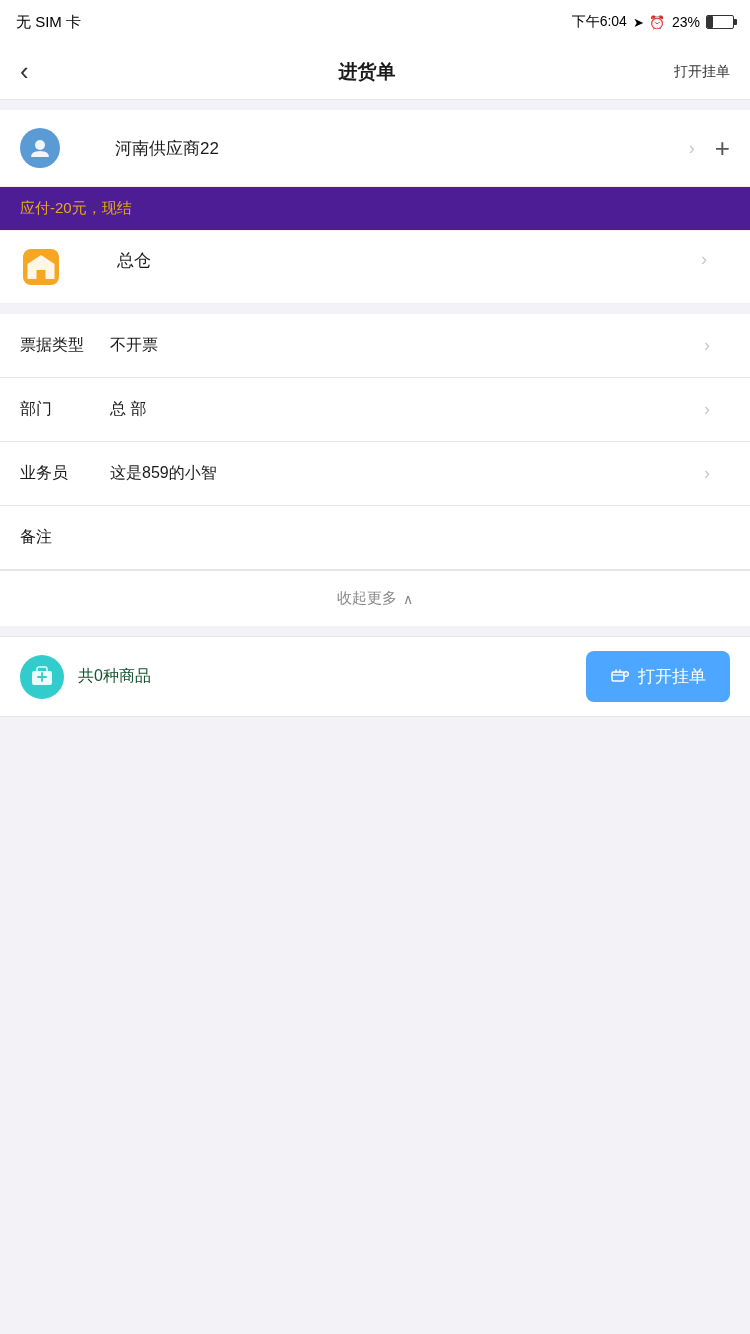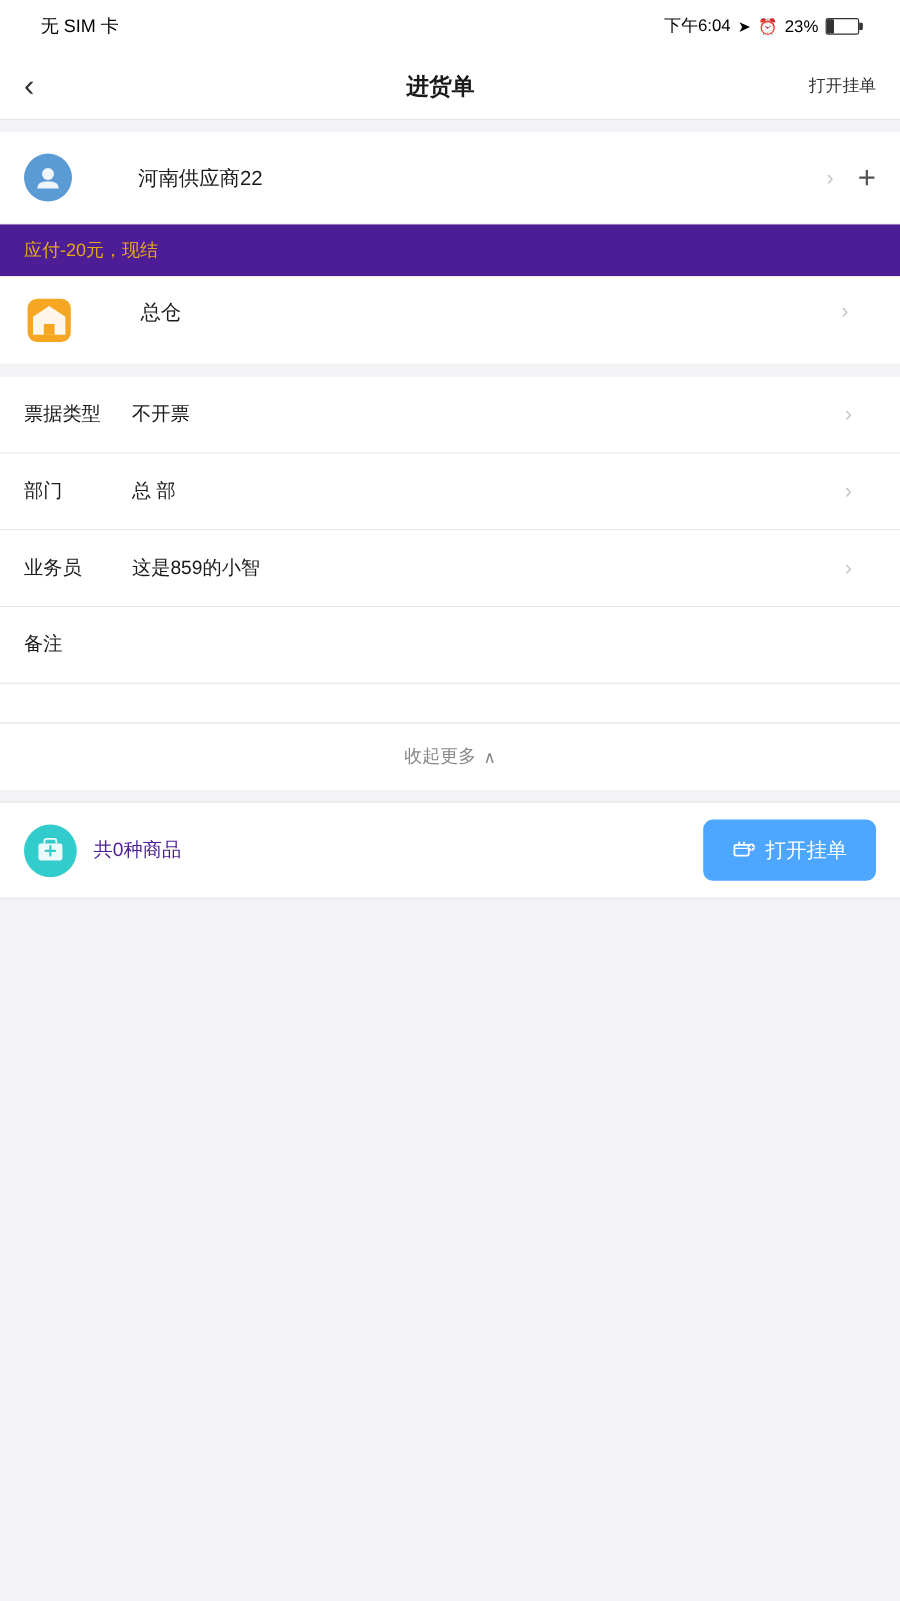--- a/index.html
+++ b/index.html
@@ -11,21 +11,21 @@
       min-height: 1334px;
       overflow-x: hidden;
     }
 
     
     .status-bar {
       display: flex;
       justify-content: space-between;
       align-items: center;
       background: #fff;
-      padding: 0 34px;
+      padding: 0 16px;
       height: 44px;
       font-size: 15px;
       font-weight: 500;
     }
     .status-left { display: flex; align-items: center; gap: 8px; }
     .status-right { display: flex; align-items: center; gap: 6px; font-size: 14px; }
 
     
     .nav-bar {
       background: #fff;
@@ -171,21 +171,20 @@
 
     
     .collapse-row {
       background: #fff;
       display: flex;
       align-items: center;
       justify-content: center;
       padding: 18px 20px;
       border-top: 1px solid #e5e5ea;
       cursor: pointer;
-      margin-top: 32px;
     }
     .collapse-text {
       font-size: 15px;
       color: #888;
       margin-right: 6px;
     }
     .collapse-arrow {
       font-size: 14px;
       color: #888;
     }
@@ -208,21 +207,21 @@
       display: flex;
       align-items: center;
       justify-content: center;
       margin-right: 14px;
       flex-shrink: 0;
     }
     .bottom-icon svg { width: 26px; height: 26px; }
     .product-count {
       flex: 1;
       font-size: 16px;
-      color: #4c1d95;
+      color: #14532d;
     }
     .select-product-btn {
       background: #4da6ff;
       color: #fff;
       border: none;
       border-radius: 8px;
       padding: 14px 24px;
       font-size: 17px;
       display: flex;
       align-items: center;

